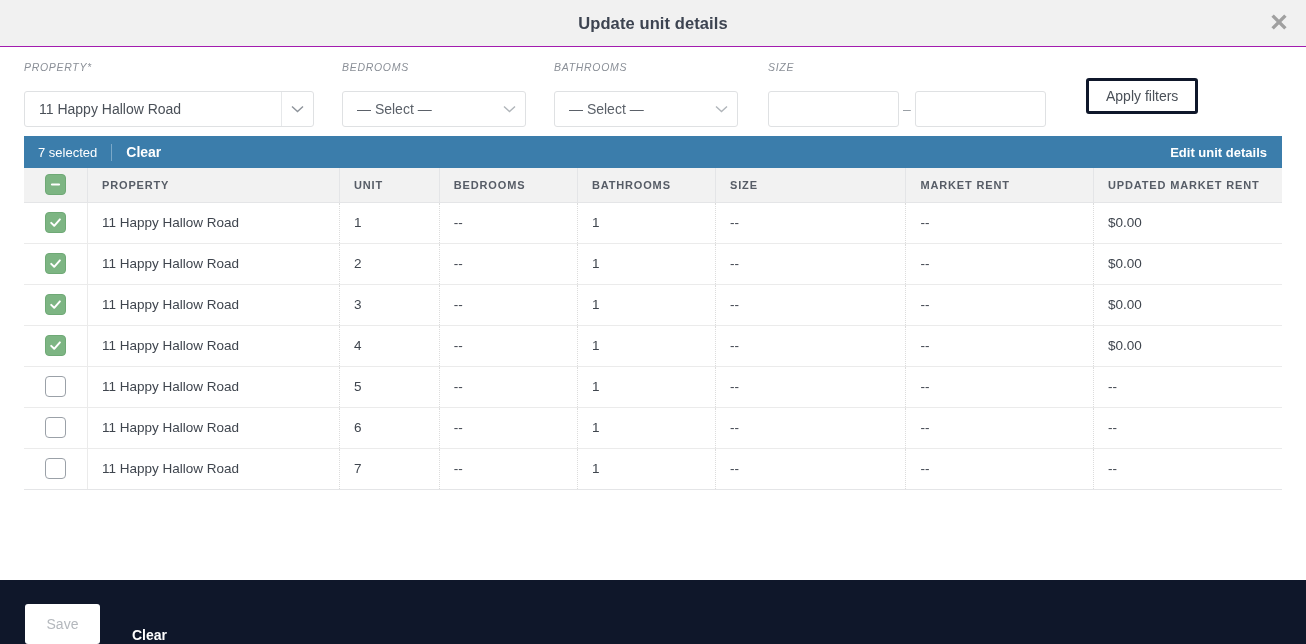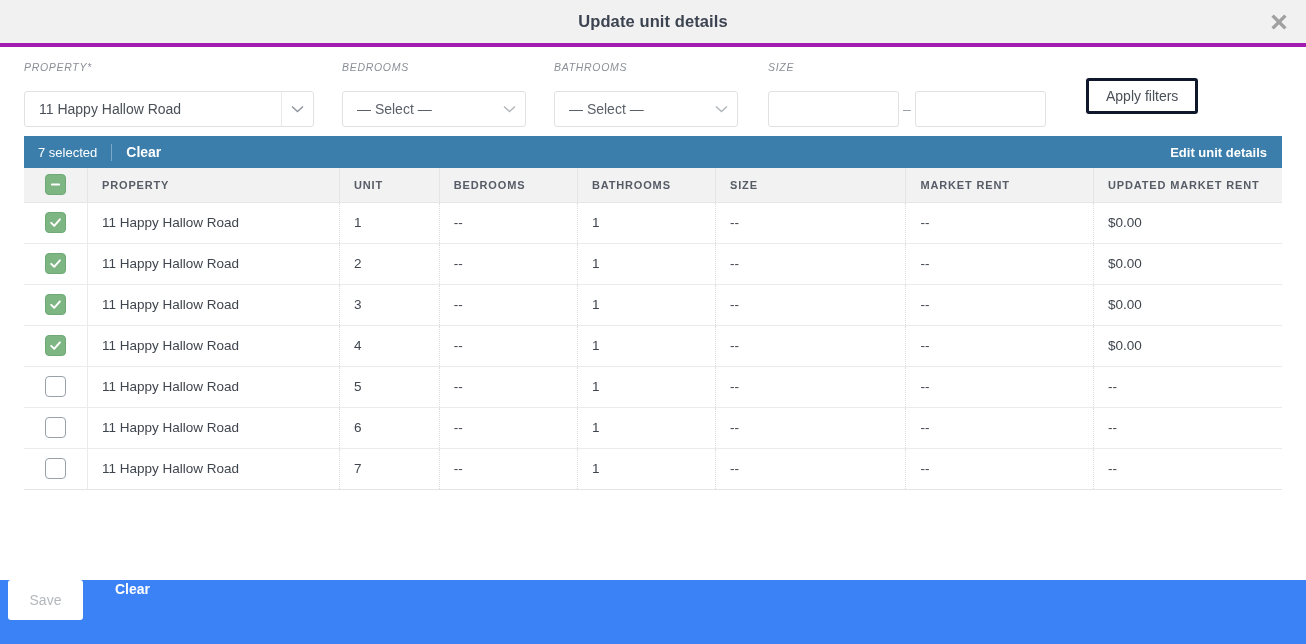--- a/index.html
+++ b/index.html
@@ -18,21 +18,21 @@
     display: flex;
     flex-direction: column;
   }
 
   
   .titlebar {
     position: relative;
     height: 47px;
     min-height: 47px;
     background: #f1f1f1;
-    border-bottom: 4px solid #a21caf;
+    border-bottom: 1px solid #a21caf;
     display: flex;
     align-items: center;
     justify-content: center;
   }
   .titlebar-title {
     font-size: 16.5px;
     font-weight: bold;
     color: #3d4451;
     letter-spacing: .1px;
   }
@@ -240,24 +240,24 @@
   .cb-checked, .cb-indet {
     background: #7db583;
     border: 1px solid #6fa976;
   }
   .cb svg { display: block; }
 
   
   .footer {
     height: 64px;
     min-height: 64px;
-    background: #3b82f6;
-    display: flex;
-    align-items: flex-start;
-    padding: 0 8px;
+    background: #0f172a;
+    display: flex;
+    align-items: flex-end;
+    padding: 0 25px;
   }
   .save-btn {
     width: 75px;
     height: 40px;
     background: #fff;
     border: none;
     border-radius: 3px;
     color: #b4b8bd;
     font-size: 14px;
     cursor: default;

